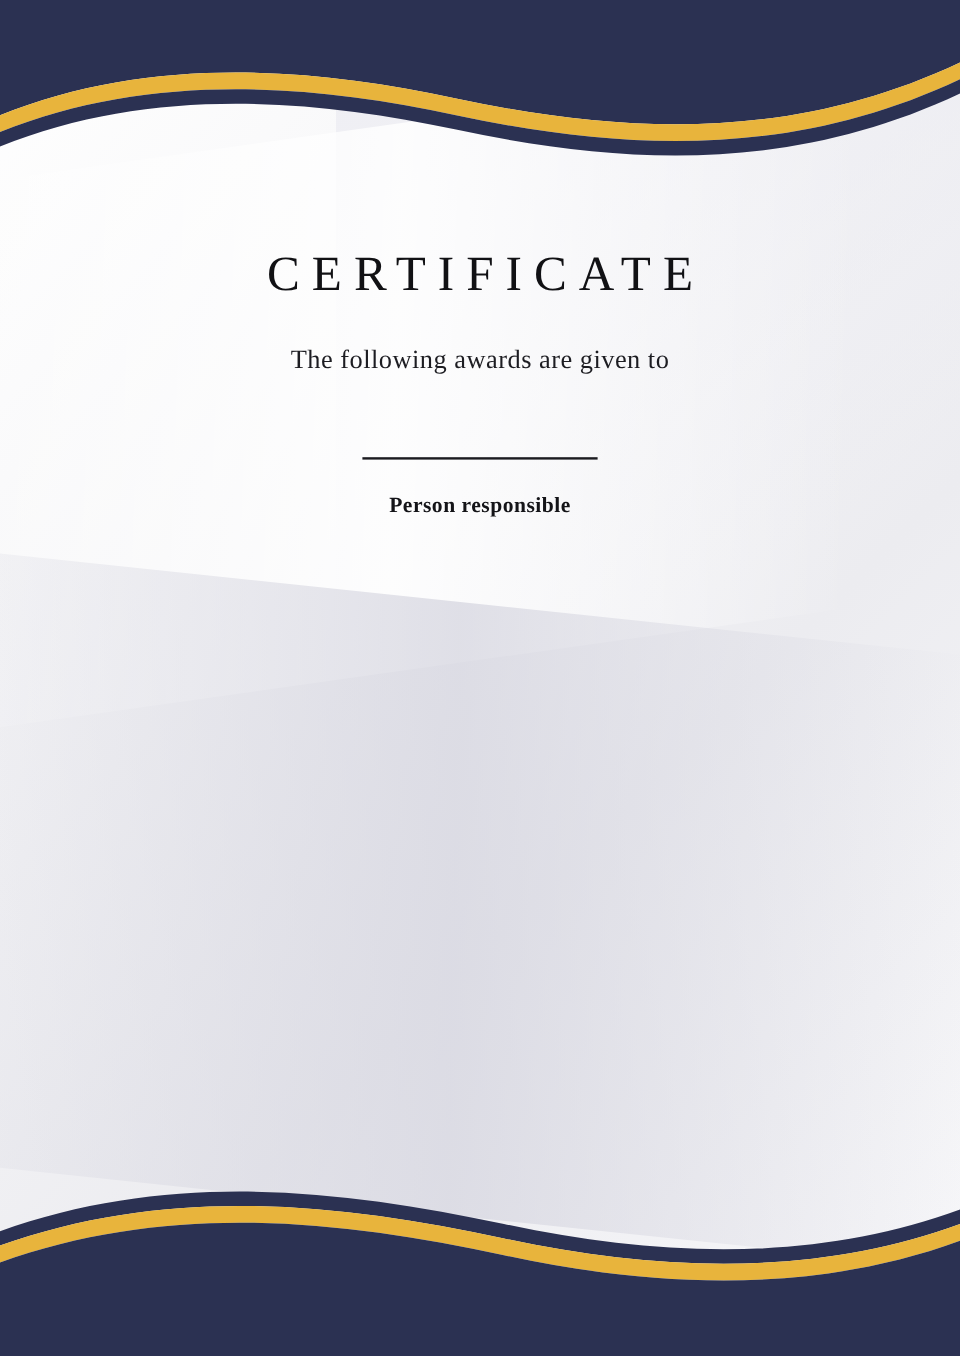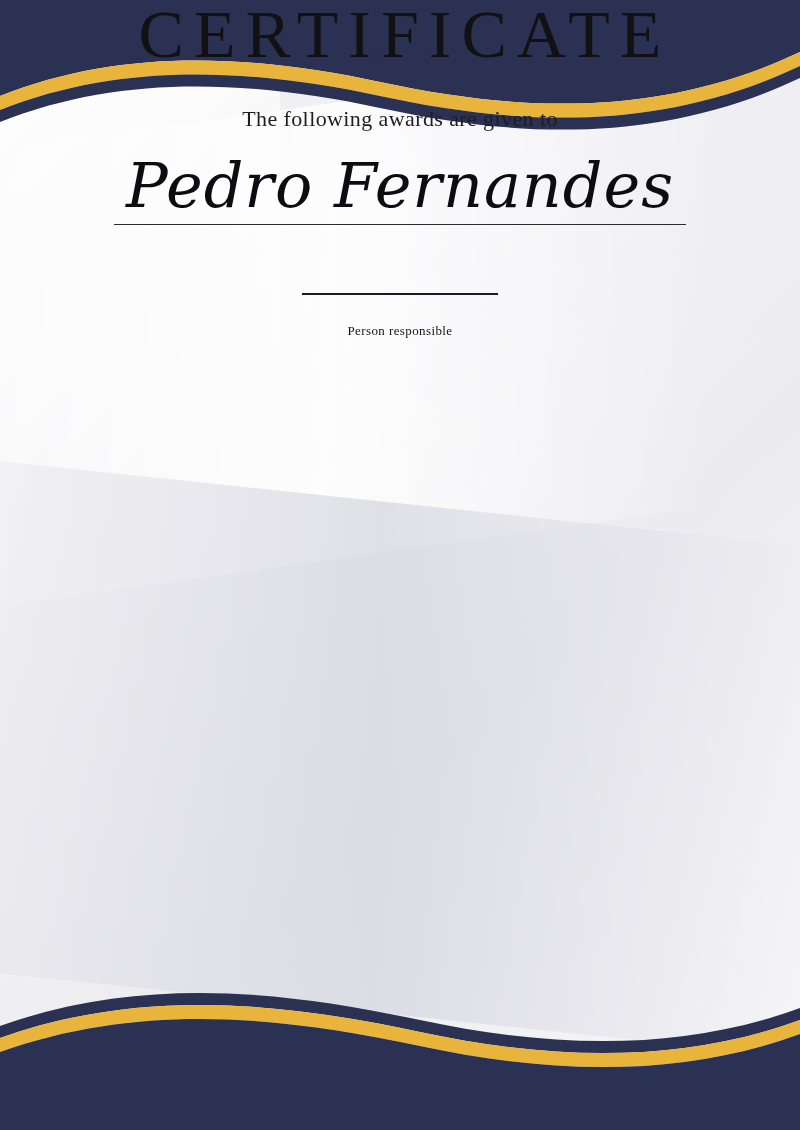--- a/index.html
+++ b/index.html
@@ -66,22 +66,23 @@
 
   .content {
     position: absolute;
     inset: 0;
     display: flex;
     flex-direction: column;
     align-items: center;
   }
 
   .title {
+    margin-top: 208px;
     font-family: "Liberation Serif", serif;
-    font-size: 68px;
+    font-size: 41px;
     letter-spacing: 10px;
     color: #111114;
     font-weight: 400;
     line-height: 1;
     text-indent: 10px;
   }
 
   .subtitle {
     margin-top: 16px;
     font-family: "Liberation Sans", sans-serif;
@@ -135,22 +136,22 @@
     text-align: center;
   }
   .signature-rule {
     width: 196px;
     height: 1.5px;
     background: #1b1b20;
     margin: 0 auto 14px auto;
   }
   .signature-label {
     font-family: "Liberation Serif", serif;
-    font-size: 13px;
-    font-weight: normal;
+    font-size: 18px;
+    font-weight: bold;
     color: #141418;
     letter-spacing: 0.4px;
     margin-top: 28px;
   }
 
   
   .badge-wrap {
     margin-top: 36px;
     position: relative;
     width: 200px;
@@ -243,24 +244,20 @@
     <path d="M0,72 C140,22 280,36 420,66 C550,94 680,98 800,54 L800,150 L0,150 Z" fill="#2b3152"></path>
   </svg>
 
   <div class="content">
 
     <div class="title">CERTIFICATE</div>
 
 
     <div class="lead">The following awards are given to</div>
 
-    <div class="recipient-block">
-      <div class="recipient">Pedro Fernandes</div>
-      <div class="recipient-rule"></div>
-    </div>
 
 
     <div class="signature-block">
       <div class="signature-rule"></div>
       <div class="signature-label">Person responsible</div>
     </div>
 
 
   </div>
 </div>

